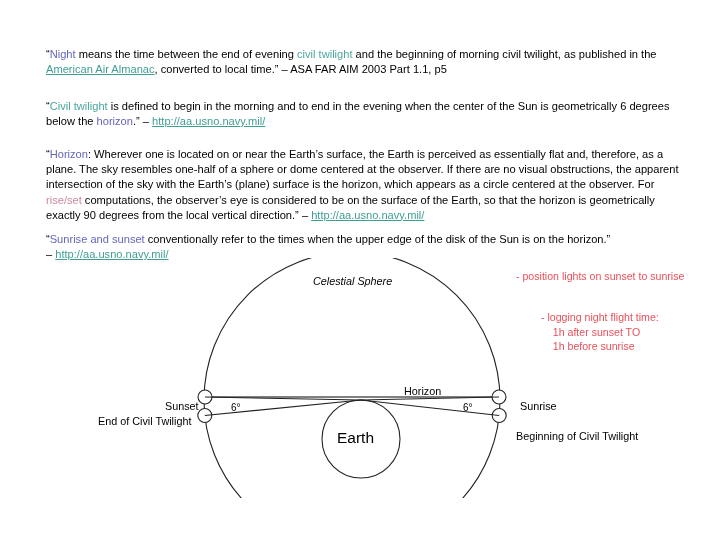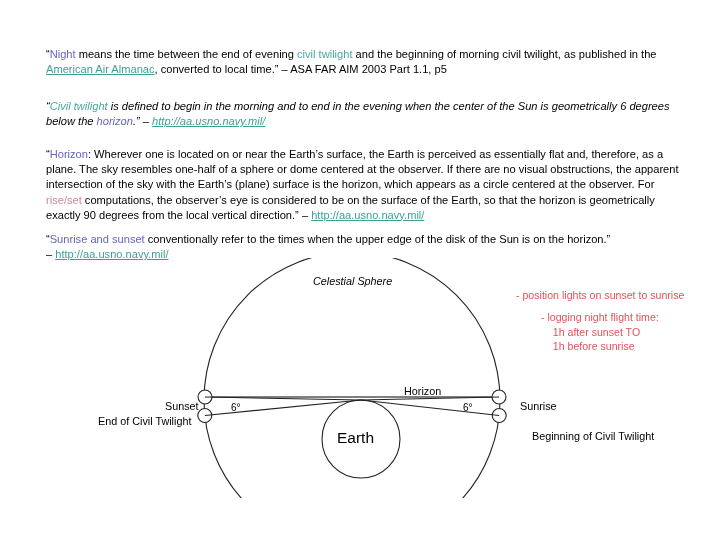--- a/index.html
+++ b/index.html
@@ -23,21 +23,21 @@
   .text-block {
     position: absolute;
     left: 46px;
     width: 640px;
     font-size: 11.1px;
     line-height: 15.2px;
     color: #000000;
     text-align: left;
   }
   #para1 { top: 47px; }
-  #para2 { top: 99px; font-style: italic; }
+  #para2 { top: 99px; }
   #para3 { top: 147px; }
   #para4 { top: 232px; }
 
   .kw-blue   { color: #6666bb; }
   .kw-teal   { color: #4aa8a0; }
   .kw-pink   { color: #c98a9a; }
   .lnk {
     color: #3f9e94;
     text-decoration: underline;
   }
@@ -58,36 +58,36 @@
     height: 240px;
   }
 
   .redblock {
     position: absolute;
     color: #e8505a;
     font-size: 10.6px;
     line-height: 14.5px;
     white-space: pre;
   }
-  #red1 { left: 516px; top: 288px; }
+  #red1 { left: 516px; top: 269px; }
   #red2 { left: 521px; top: 310px; margin-left: 20px; }
 
   .dlabel {
     position: absolute;
     font-size: 10.8px;
     color: #000000;
     white-space: nowrap;
   }
   #lbl-celestial { left: 313px; top: 275px; font-style: italic; }
   #lbl-horizon   { left: 404px; top: 385px; }
   #lbl-earth     { left: 337px; top: 429px; font-size: 15.5px; }
   #lbl-sunset    { left: 165px; top: 400px; }
   #lbl-sunrise   { left: 520px; top: 400px; }
   #lbl-eoct      { left: 98px;  top: 415px; }
-  #lbl-boct      { left: 524px; top: 430px; padding-left: 8px; }
+  #lbl-boct      { left: 508px; top: 430px; padding-left: 8px; }
   #lbl-deg-left  { left: 231px; top: 402px; font-size: 10px; }
   #lbl-deg-right { left: 463px; top: 402px; font-size: 10px; }
 </style>
 </head>
 <body>
 
 <div class="slide">
 
   <div class="text-block" id="para1">“<span class="kw-blue">Night</span> means the time between the end of evening <span class="kw-teal">civil twilight</span> and the beginning of morning civil twilight, as published in the <span class="lnk">American Air Almanac</span>, converted to local time.” – ASA FAR AIM 2003 Part 1.1, p5</div>
   <div class="text-block" id="para2">“<span class="kw-teal">Civil twilight</span> is defined to begin in the morning and to end in the evening when the center of the Sun is geometrically 6 degrees below the <span class="kw-blue">horizon</span>.” – <span class="lnk">http://aa.usno.navy.mil/</span></div>

